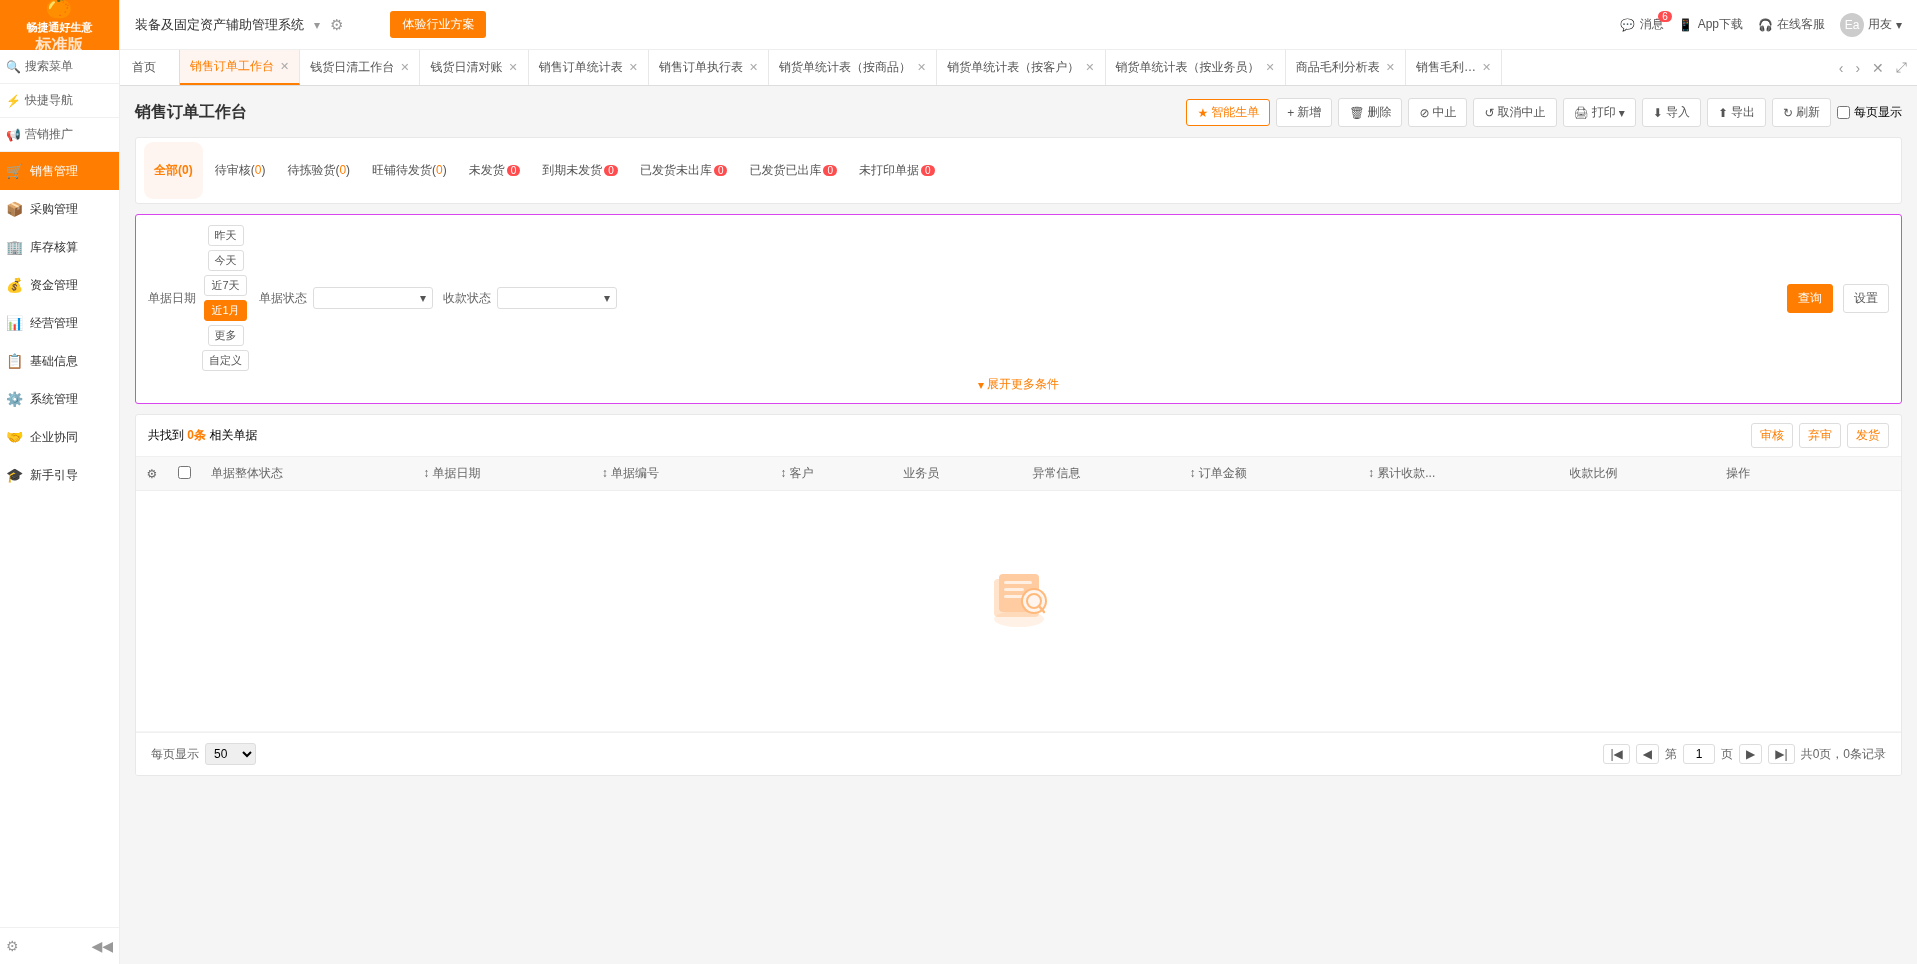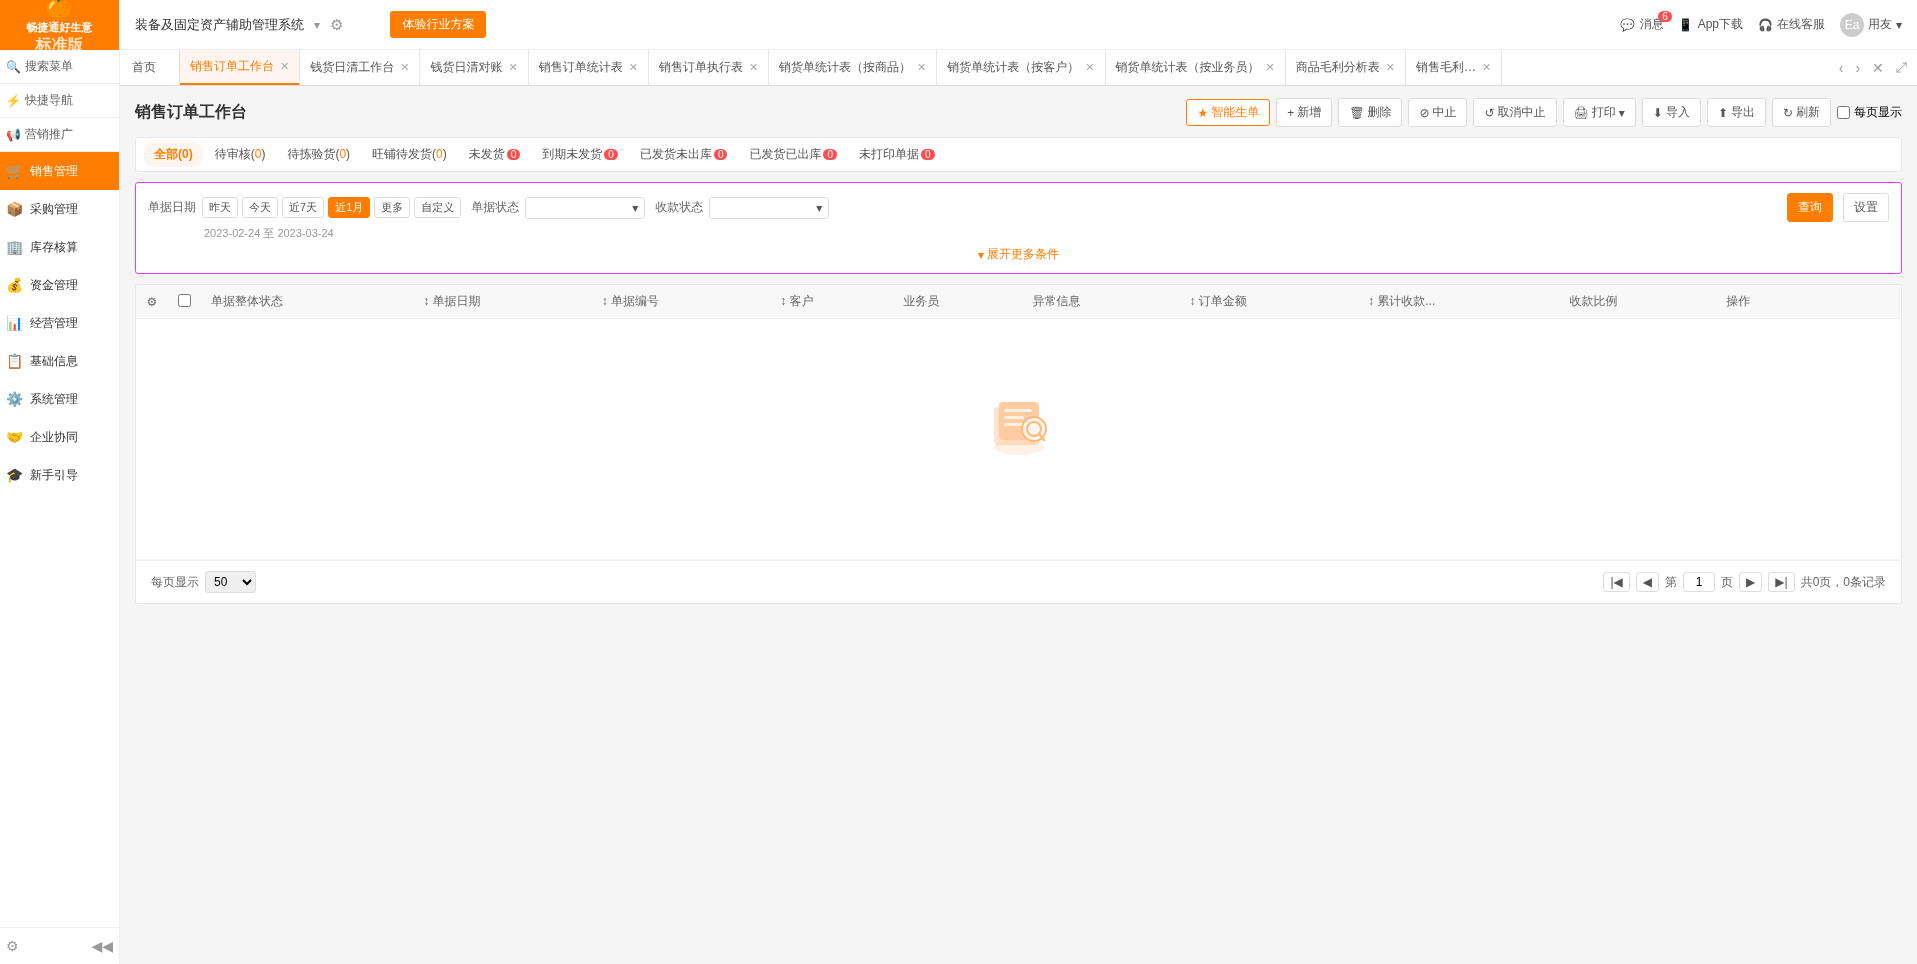--- a/index.html
+++ b/index.html
@@ -44,31 +44,31 @@
     .tabbar-action-btn { background: none; border: none; cursor: pointer; color: #999; font-size: 14px; padding: 2px 4px; }
     .page-header { display: flex; align-items: center; justify-content: space-between; margin-bottom: 10px; }
     .page-title { font-size: 16px; font-weight: bold; color: #333; }
     .page-actions { display: flex; align-items: center; gap: 6px; }
     .btn { padding: 5px 10px; border-radius: 3px; border: 1px solid #ddd; cursor: pointer; font-size: 12px; background: #fff; color: #555; display: flex; align-items: center; gap: 3px; }
     .btn-primary { background: #ff7d00; color: #fff; border-color: #ff7d00; }
     .btn-smart { background: #fff; border: 1px solid #ff7d00; color: #ff7d00; padding: 4px 10px; border-radius: 3px; cursor: pointer; font-size: 12px; display: flex; align-items: center; gap: 3px; }
 
     
     .subtabs { background: #fff; border: 1px solid #e8e8e8; border-radius: 3px; display: flex; flex-wrap: wrap; padding: 4px 8px; margin-bottom: 10px; gap: 2px; }
-    .subtab { padding: 4px 10px; cursor: pointer; color: #555; border-radius: 9px; font-size: 12px; }
+    .subtab { padding: 20px 10px; cursor: pointer; color: #555; border-radius: 9px; font-size: 12px; }
     .subtab.active { background: #fff5f0; color: #ff7d00; font-weight: bold; }
     .subtab .count { color: #ff7d00; }
     .subtab .count-red { background: #ff4d4f; color: #fff; border-radius: 10px; padding: 0 4px; font-size: 10px; margin-left: 2px; }
 
     
     .filter-area { background: #fff; border: 1px solid #d946ef; border-radius: 3px; padding: 10px 12px; margin-bottom: 10px; }
     .filter-row { display: flex; align-items: center; gap: 10px; flex-wrap: wrap; }
     .filter-item { display: flex; align-items: center; gap: 6px; }
     .filter-label { color: #666; white-space: nowrap; }
-    .filter-date-btns { display: flex; gap: 4px; align-items: center; }
+    .filter-date-btns { display: flex; gap: 4px; align-items: center; flex-direction: column; }
     .date-btn { padding: 2px 6px; border: 1px solid #ddd; border-radius: 3px; cursor: pointer; color: #555; font-size: 11px; background: #fff; }
     .date-btn.active { background: #ff7d00; color: #fff; border-color: #ff7d00; }
     .filter-select { border: 1px solid #ddd; border-radius: 3px; padding: 3px 6px; font-size: 12px; color: #555; min-width: 120px; cursor: pointer; background: #fff; display: flex; align-items: center; justify-content: space-between; }
     .expand-btn { display: flex; align-items: center; gap: 3px; color: #ff7d00; cursor: pointer; font-size: 12px; margin: 5px auto 0; justify-content: center; }
 
     
     .table-area { background: #fff; border: 1px solid #e8e8e8; border-radius: 3px; overflow: hidden; }
     .table-toolbar { padding: 8px 12px; display: flex; align-items: center; justify-content: space-between; border-bottom: 1px solid #f0f0f0; }
     .table-ops { display: flex; gap: 6px; }
     .op-btn { padding: 3px 8px; border-radius: 3px; border: 1px solid #ddd; cursor: pointer; font-size: 12px; background: #fff; color: #ff7d00; display: flex; align-items: center; gap: 3px; }
@@ -342,28 +342,39 @@
           <div class="filter-item">
             <span class="filter-label">收款状态</span>
             <div class="filter-select">
               <span>&nbsp;&nbsp;&nbsp;&nbsp;&nbsp;&nbsp;&nbsp;&nbsp;&nbsp;&nbsp;&nbsp;&nbsp;&nbsp;&nbsp;&nbsp;&nbsp;&nbsp;&nbsp;&nbsp;&nbsp;&nbsp;&nbsp;&nbsp;</span>
               <span>▾</span>
             </div>
           </div>
           <button class="btn btn-primary" style="margin-left:auto;">查询</button>
           <button class="btn">设置</button>
         </div>
-        <div style="color:#999;font-size:11px;margin-top:4px;padding-left:56px;">2023-02-24 至 2023-03-24</div>
         <div class="expand-btn">
           <span>▾</span>
           <span>展开更多条件</span>
         </div>
       </div>
 
       <div class="table-area">
+        <div class="table-toolbar">
+          <span>
+            <span>共找到</span>
+            <strong style="color:#ff7d00;">0条</strong>
+            <span>相关单据</span>
+          </span>
+          <div class="table-ops">
+            <button class="op-btn">审核</button>
+            <button class="op-btn">弃审</button>
+            <button class="op-btn">发货</button>
+          </div>
+        </div>
         <div class="table-scroll">
           <table>
             <thead>
               <tr>
                 <th class="settings-col">⚙</th>
                 <th class="checkbox-col"><input type="checkbox" style=""></th>
                 <th><span>单据整体状态</span></th>
                 <th><span>↕ 单据日期</span></th>
                 <th><span>↕ 单据编号</span></th>
                 <th><span>↕ 客户</span></th>

